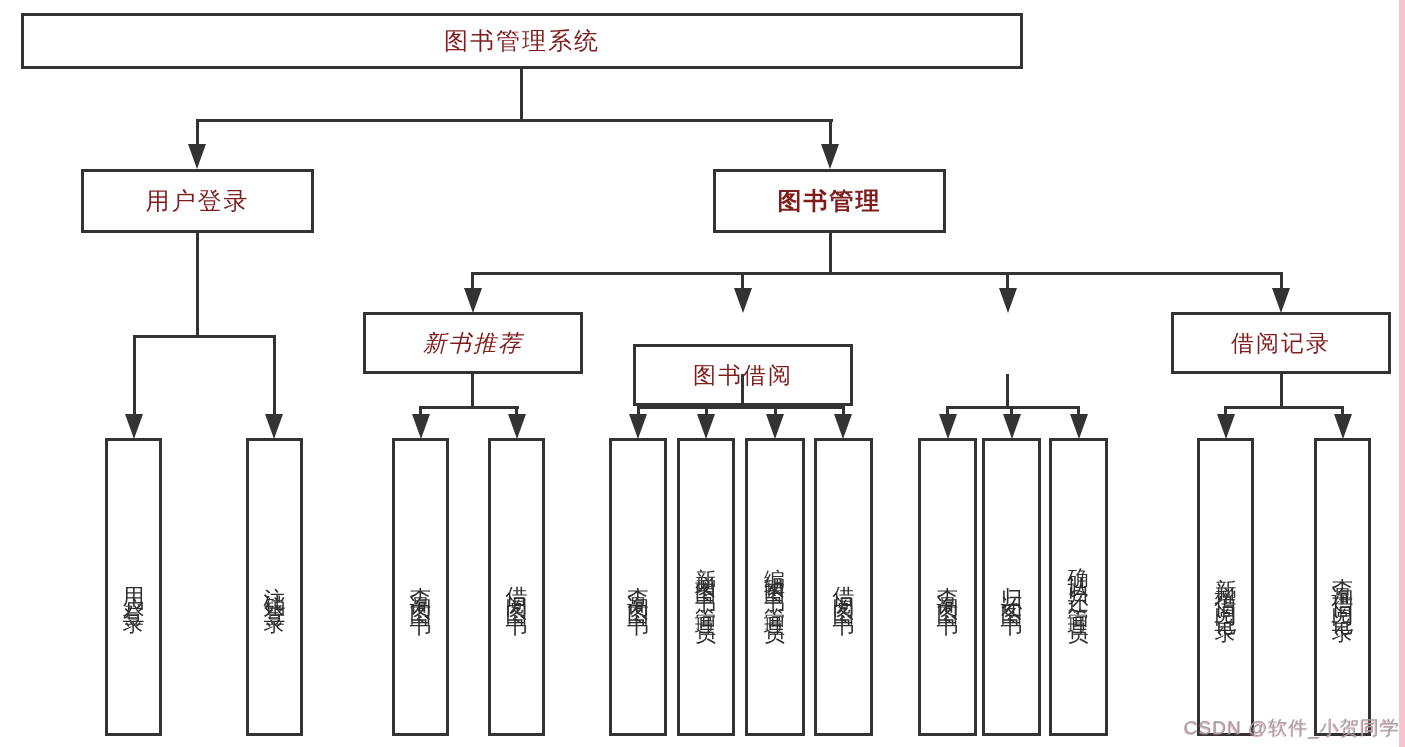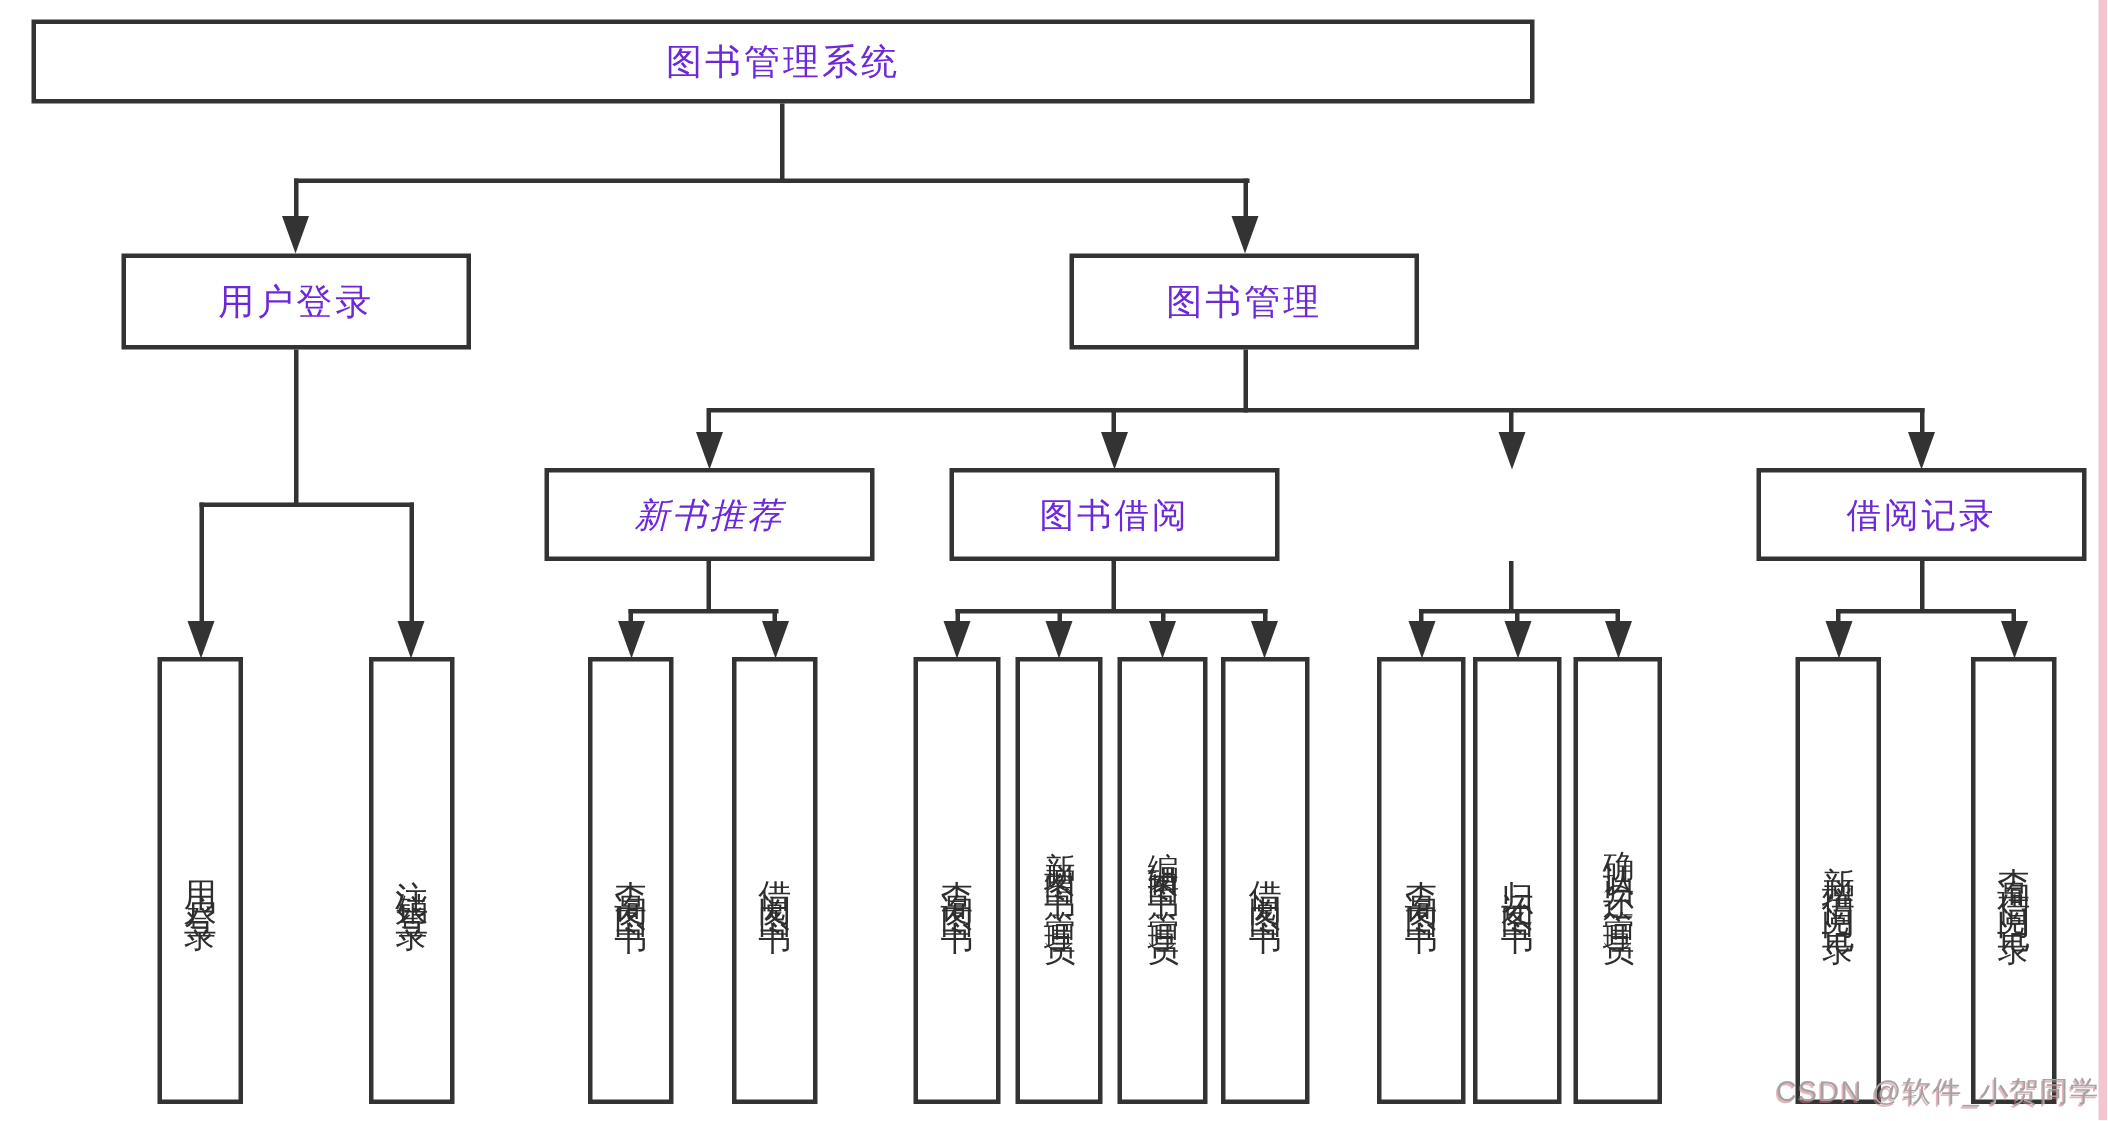--- a/index.html
+++ b/index.html
@@ -10,21 +10,21 @@
     font-family:"Liberation Sans","DejaVu Sans",sans-serif;
     overflow:hidden;
   }
   
   .node{
     position:absolute;
     box-sizing:border-box;
     border:3px solid #333333;
     background:#ffffff;
     display:flex;align-items:center;justify-content:center;
-    color:#6d28d9;
+    color:#7f1d1d;
     font-size:24px;
     letter-spacing:2px;
     white-space:nowrap;
   }
   .root{left:21px;top:13px;width:1002px;height:56px;}
   .lvl2{top:169px;width:233px;height:64px;}
   .lvl3{top:312px;width:220px;height:62px;font-size:23px;}
   
   .leaf{
     position:absolute;
@@ -71,24 +71,24 @@
   }
 </style>
 </head>
 <body>
 
 <div class="canvas">
 
   <div class="node root">图书管理系统</div>
 
   <div class="node lvl2" style="left:81px;">用户登录</div>
-  <div class="node lvl2" style="left:713px;">图书管理</div>
+  <div class="node lvl2" style="left:713px;font-weight:bold;">图书管理</div>
 
   <div class="node lvl3" style="left:363px;font-style:italic;">新书推荐</div>
-  <div class="node lvl3" style="left:633px;">图书借阅</div>
+  <div class="node lvl3" style="left:633px;margin-top:32px;">图书借阅</div>
   <div class="node lvl3" style="left:1171px;">借阅记录</div>
 
   <div class="leaf" style="left:105px;">
       <span class="vtext">用户登录</span>
     </div>
   <div class="leaf" style="left:246px;">
       <span class="vtext">注销登录</span>
     </div>
 
   <div class="leaf" style="left:392px;">

